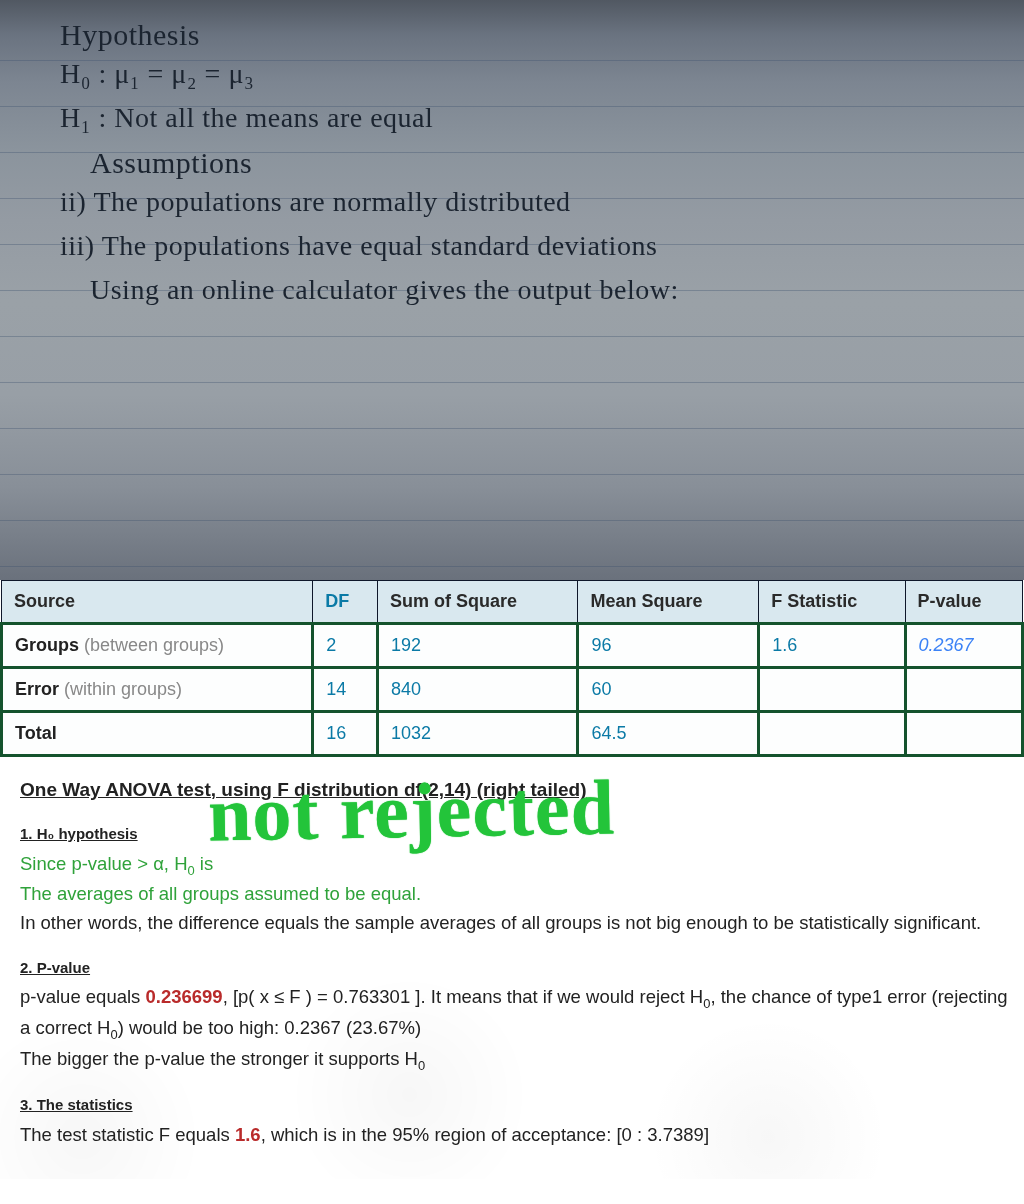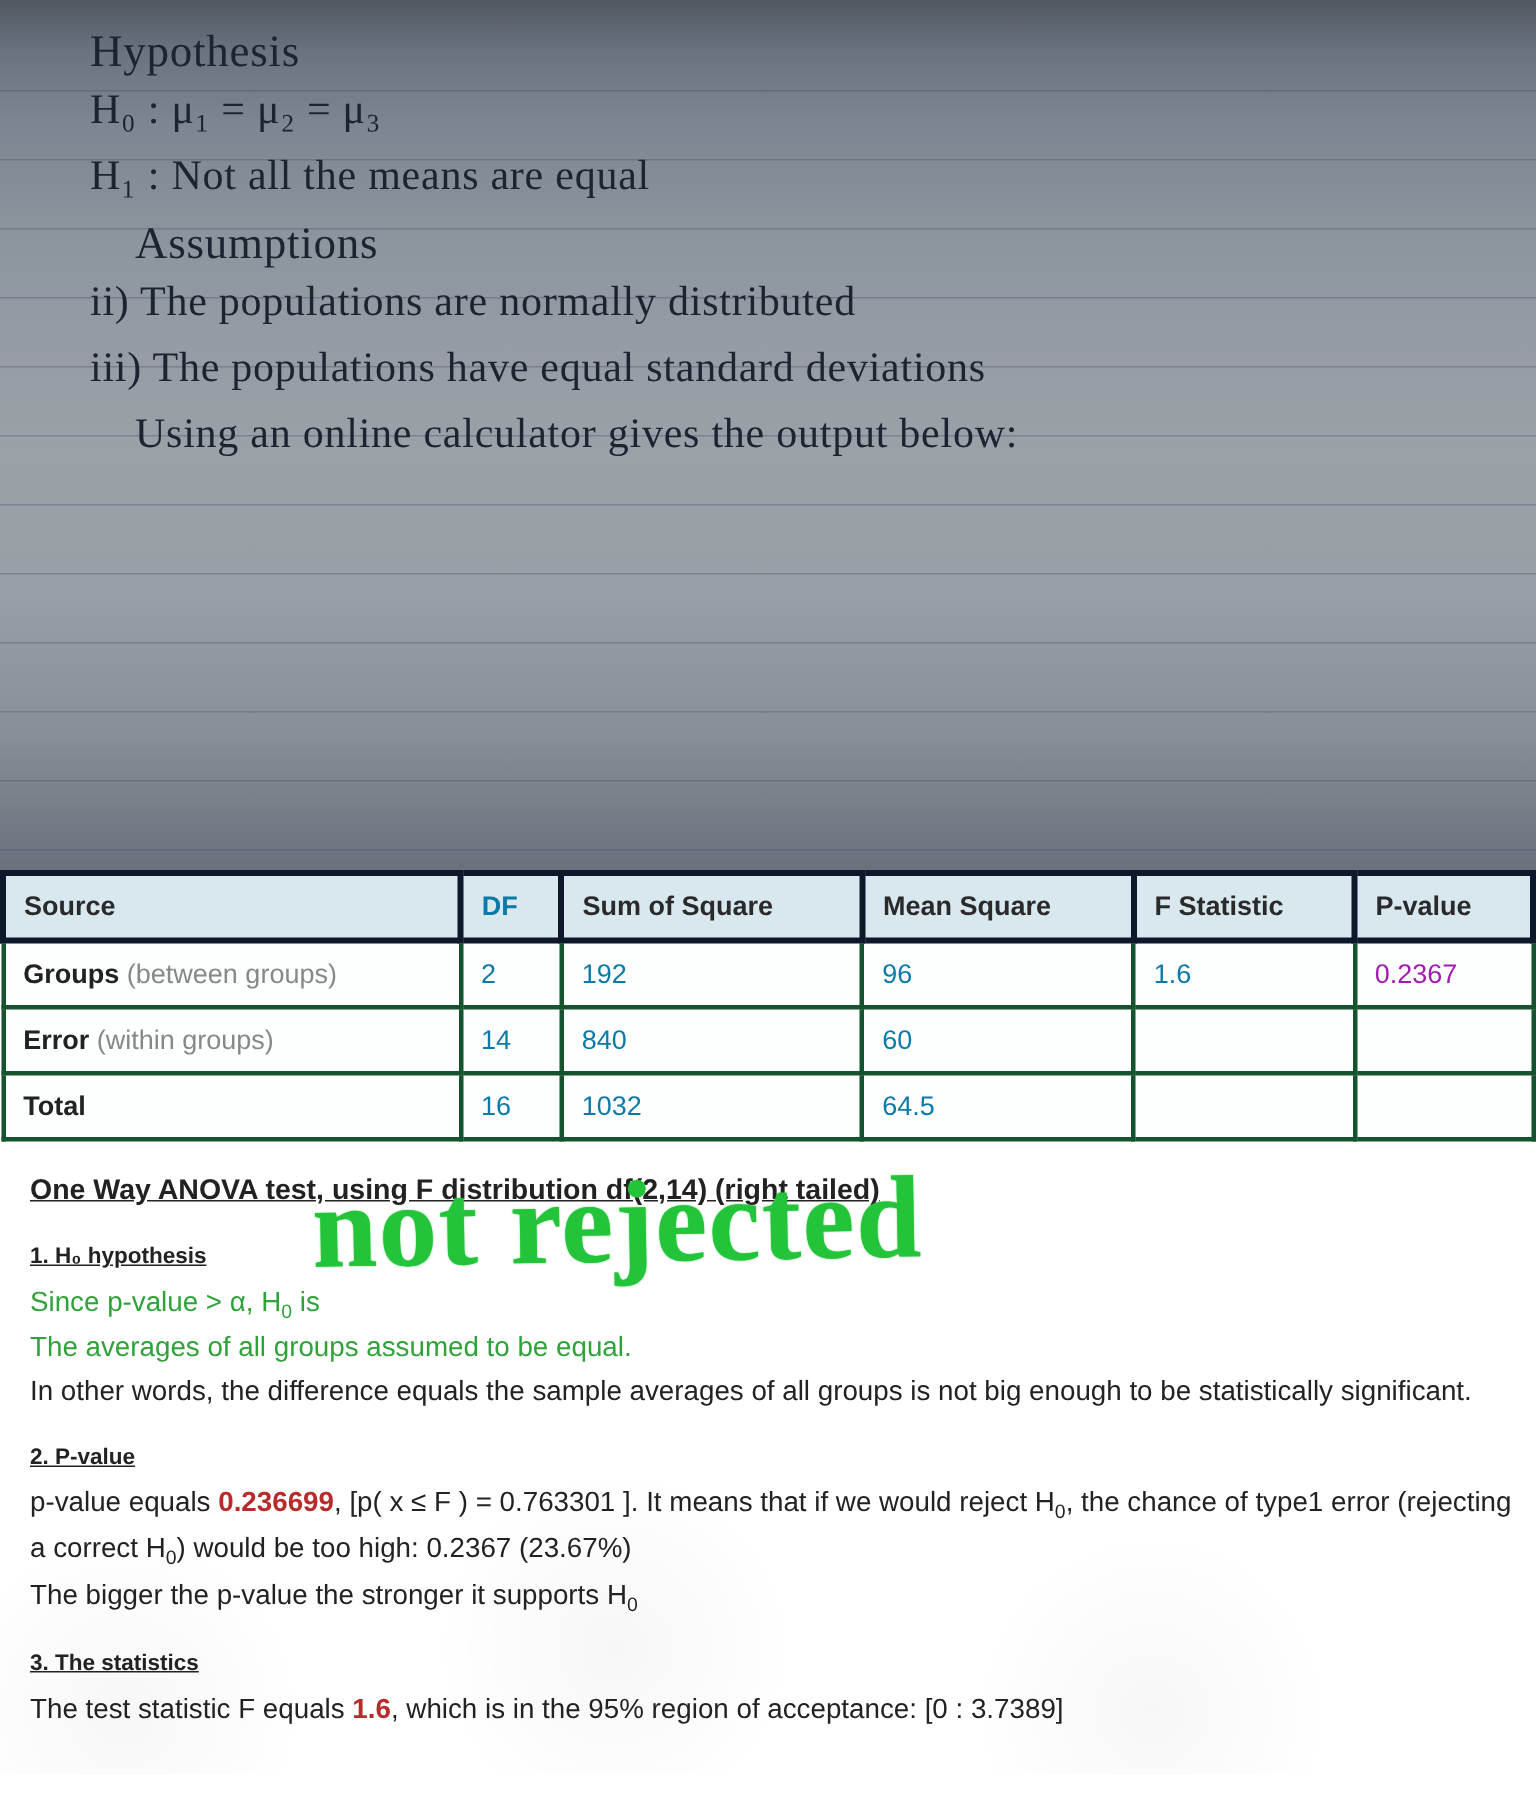--- a/index.html
+++ b/index.html
@@ -24,30 +24,30 @@
   .hw-line { font-size: 28px; margin-bottom: 16px; font-weight: 500; letter-spacing: 0.5px; }
   .hw-title { font-size: 30px; margin-bottom: 10px; }
   .indent { padding-left: 30px; }
   sub { font-size: 0.65em; vertical-align: sub; }
 
   
   .anova-wrap { width: 100%; }
   table.anova { width: 100%; border-collapse: collapse; font-size: 18px; }
   table.anova th {
     background: #d9e8ef; color: #2a2a2a; text-align: left;
-    padding: 10px 12px; font-weight: 700; border: 4px solid #0f172a;
+    padding: 10px 12px; font-weight: 700; border: 1px solid #0f172a;
   }
   table.anova th.df { color: #0b7aa6; }
   table.anova td {
     padding: 10px 12px; border: 3px solid #14532d; background: #fdfefe;
   }
   table.anova .rowlabel { color: #222; font-weight: 700; }
   table.anova .sublabel { color: #888; font-weight: 400; }
   table.anova .num { color: #0b7aa6; }
-  table.anova .pval { color: #a21caf; }
+  table.anova .pval { color: #3b82f6; font-style: italic; }
 
   
   .printed {
     position: relative; padding: 18px 8px 30px 20px; font-size: 18.5px;
     color: #222; line-height: 1.55;
     background-image:
       radial-gradient(circle at 8% 90%, rgba(0,0,0,0.03) 0, transparent 120px),
       radial-gradient(circle at 40% 80%, rgba(0,0,0,0.03) 0, transparent 120px),
       radial-gradient(circle at 75% 90%, rgba(0,0,0,0.03) 0, transparent 120px);
   }

